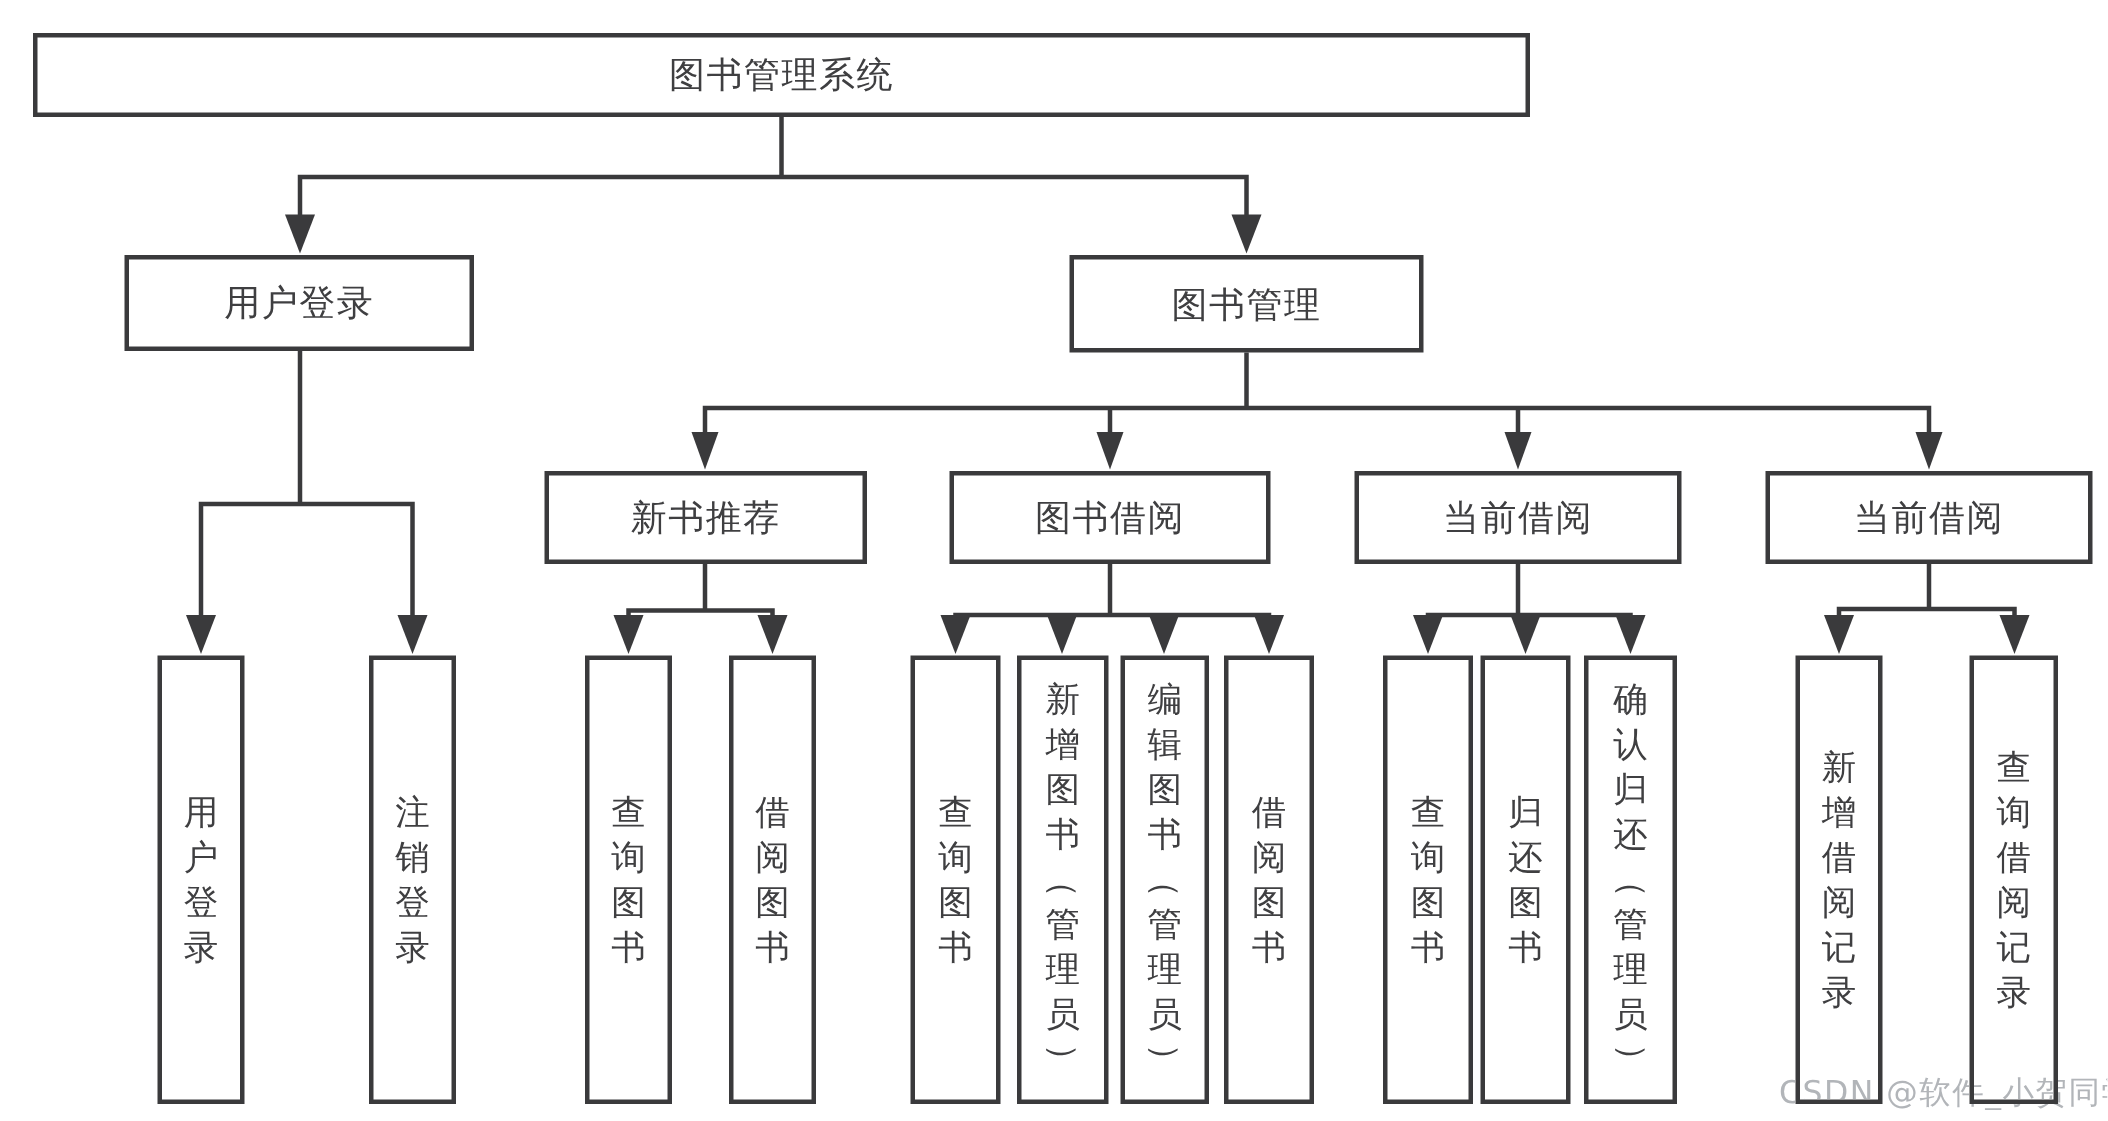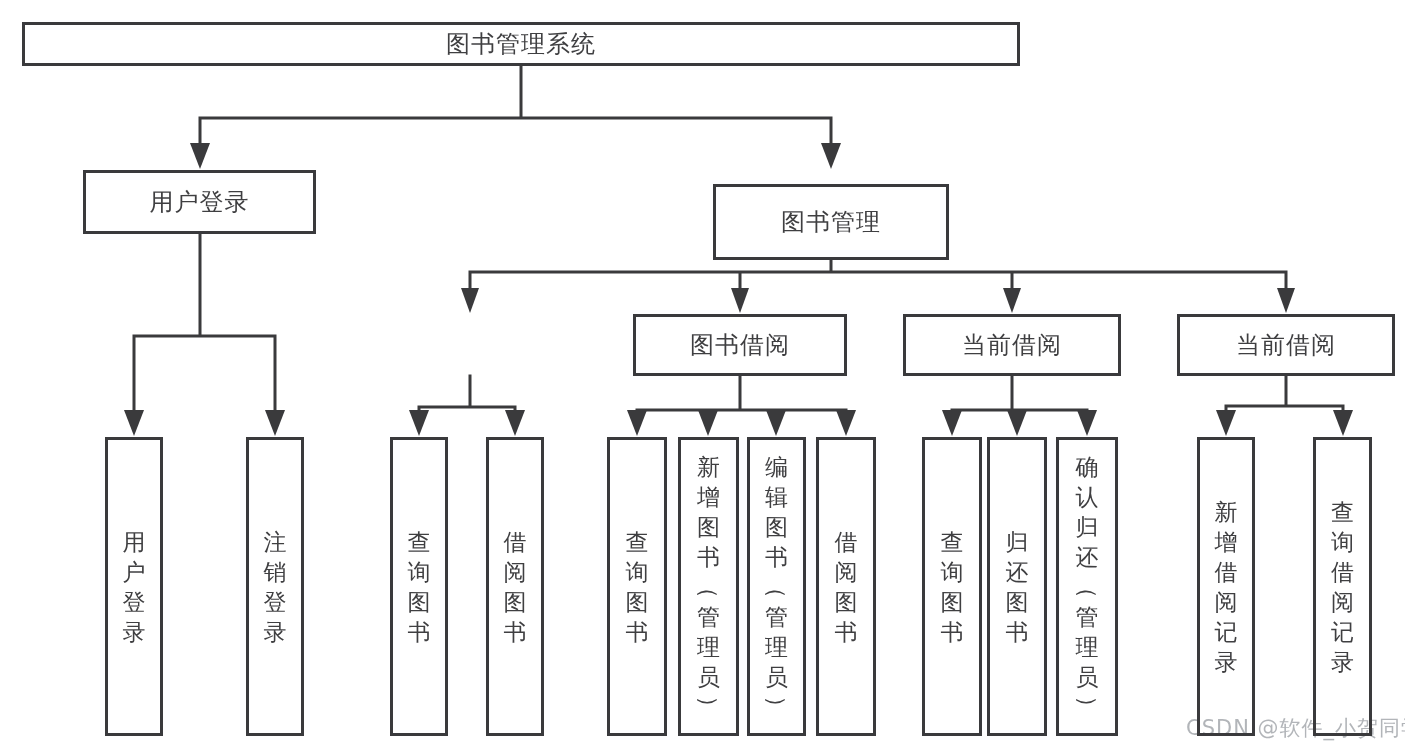--- a/index.html
+++ b/index.html
@@ -123,31 +123,34 @@
     <path d="M1012 376 V410 M952 410 H1087"></path>
     <polygon points="942,410 962,410 952,436"></polygon>
     <polygon points="1007,410 1027,410 1017,436"></polygon>
     <polygon points="1077,410 1097,410 1087,436"></polygon>
 
     <path d="M1286 376 V406 M1226 406 H1343 M1226 406 V412 M1343 406 V412"></path>
     <polygon points="1216,410 1236,410 1226,436"></polygon>
     <polygon points="1333,410 1353,410 1343,436"></polygon>
   </svg>
 
-  <div class="hbox" style="left:22px;top:22px;width:998px;height:44px;">
+  <div class="hbox" style="left:22px;top:22px;width:998px;height:56px;">
     <span>图书管理系统</span>
   </div>
 
   <div class="hbox" style="left:83px;top:170px;width:233px;height:64px;">
     <span>用户登录</span>
   </div>
-  <div class="hbox" style="left:713px;top:170px;width:236px;height:76px;margin-top:14px;">
+  <div class="hbox" style="left:713px;top:170px;width:236px;height:65px;">
     <span>图书管理</span>
   </div>
 
+  <div class="hbox" style="left:363px;top:314px;width:215px;height:62px;">
+    <span>新书推荐</span>
+  </div>
   <div class="hbox" style="left:633px;top:314px;width:214px;height:62px;">
     <span>图书借阅</span>
   </div>
   <div class="hbox" style="left:903px;top:314px;width:218px;height:62px;text-align:right;">
     <span>当前借阅</span>
   </div>
   <div class="hbox" style="left:1177px;top:314px;width:218px;height:62px;">
     <span>当前借阅</span>
   </div>
 

